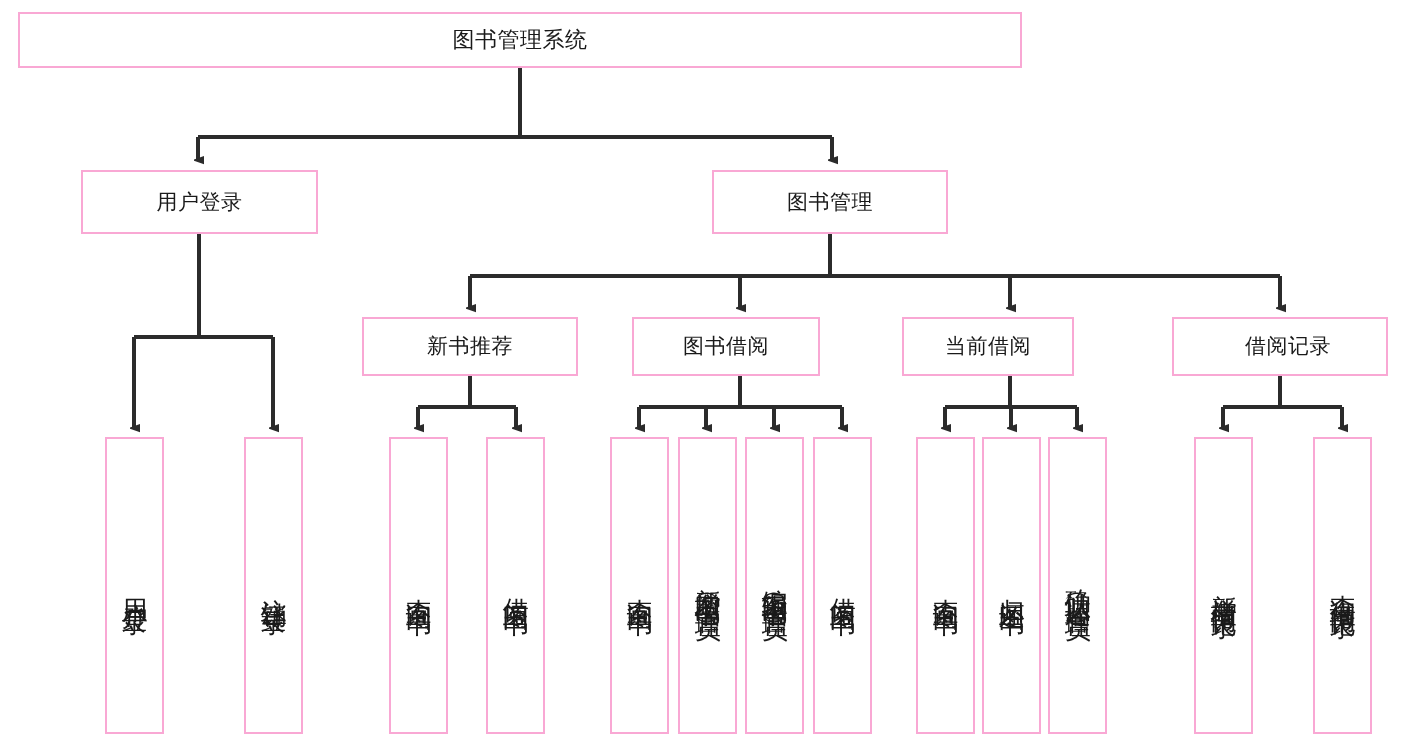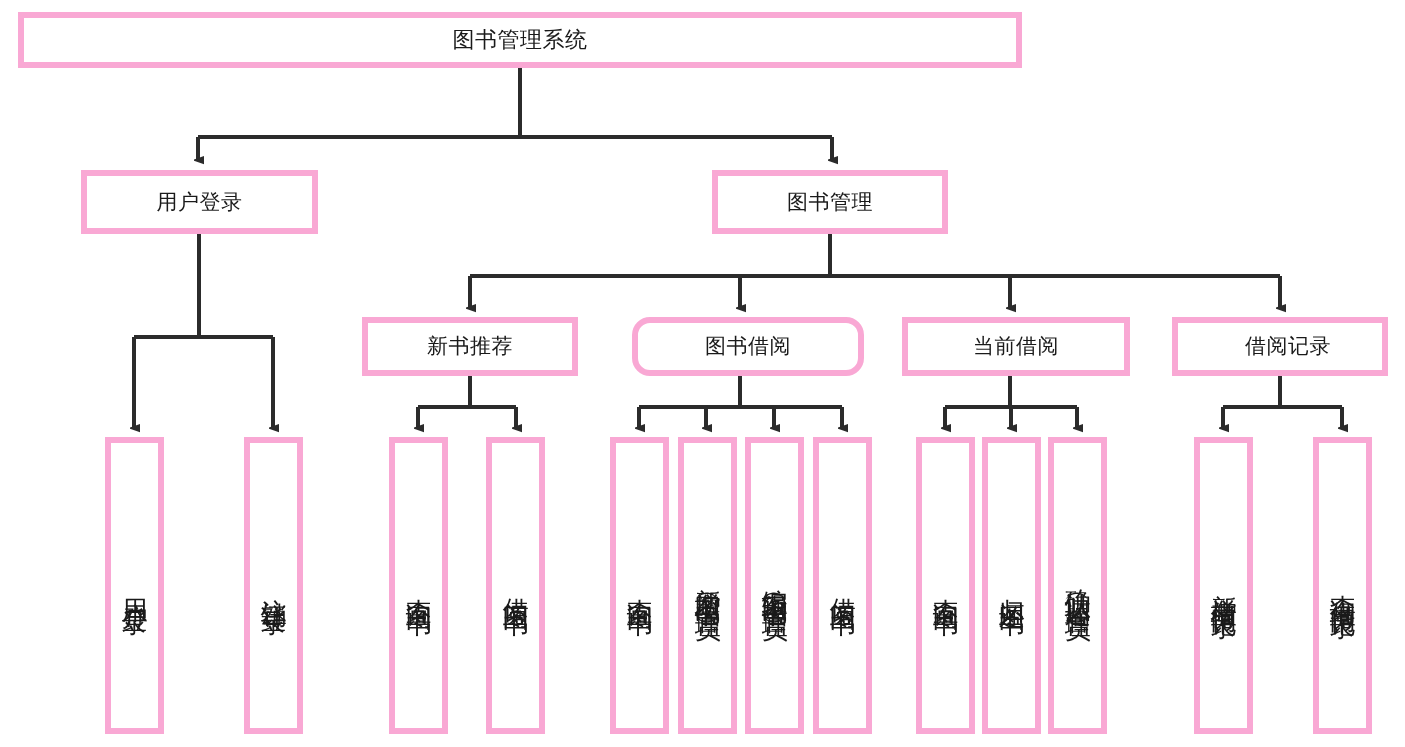--- a/index.html
+++ b/index.html
@@ -21,21 +21,21 @@
     position: absolute;
     left: 0;
     top: 0;
     width: 1405px;
     height: 747px;
     pointer-events: none;
   }
   .node {
     position: absolute;
     box-sizing: border-box;
-    border: 6px solid #f9a8d4;
+    border: 2px solid #f9a8d4;
     background: #ffffff;
     display: flex;
     align-items: center;
     justify-content: center;
     color: #1a1a1a;
     z-index: 2;
   }
   .node .label {
     display: block;
     text-align: center;
@@ -138,24 +138,24 @@
   <div class="node h-node" style="left:81px; top:170px; width:237px; height:64px;">
     <span class="label">用户登录</span>
   </div>
   <div class="node h-node" style="left:712px; top:170px; width:236px; height:64px;">
     <span class="label">图书管理</span>
   </div>
 
   <div class="node h-node" style="left:362px; top:317px; width:216px; height:59px;">
     <span class="label">新书推荐</span>
   </div>
-  <div class="node h-node" style="left:632px; top:317px; width:232px; height:59px;border-radius:18px;">
+  <div class="node h-node" style="left:632px; top:317px; width:188px; height:59px;">
     <span class="label">图书借阅</span>
   </div>
-  <div class="node h-node" style="left:902px; top:317px; width:228px; height:59px;">
+  <div class="node h-node" style="left:902px; top:317px; width:172px; height:59px;">
     <span class="label">当前借阅</span>
   </div>
   <div class="node h-node" style="left:1172px; top:317px; width:216px; height:59px;padding-left:16px;">
     <span class="label">借阅记录</span>
   </div>
 
   <div class="node v-node" style="left:105px; top:437px; width:59px; height:297px;">
     <span class="label">用户登录</span>
   </div>
   <div class="node v-node" style="left:244px; top:437px; width:59px; height:297px;">

